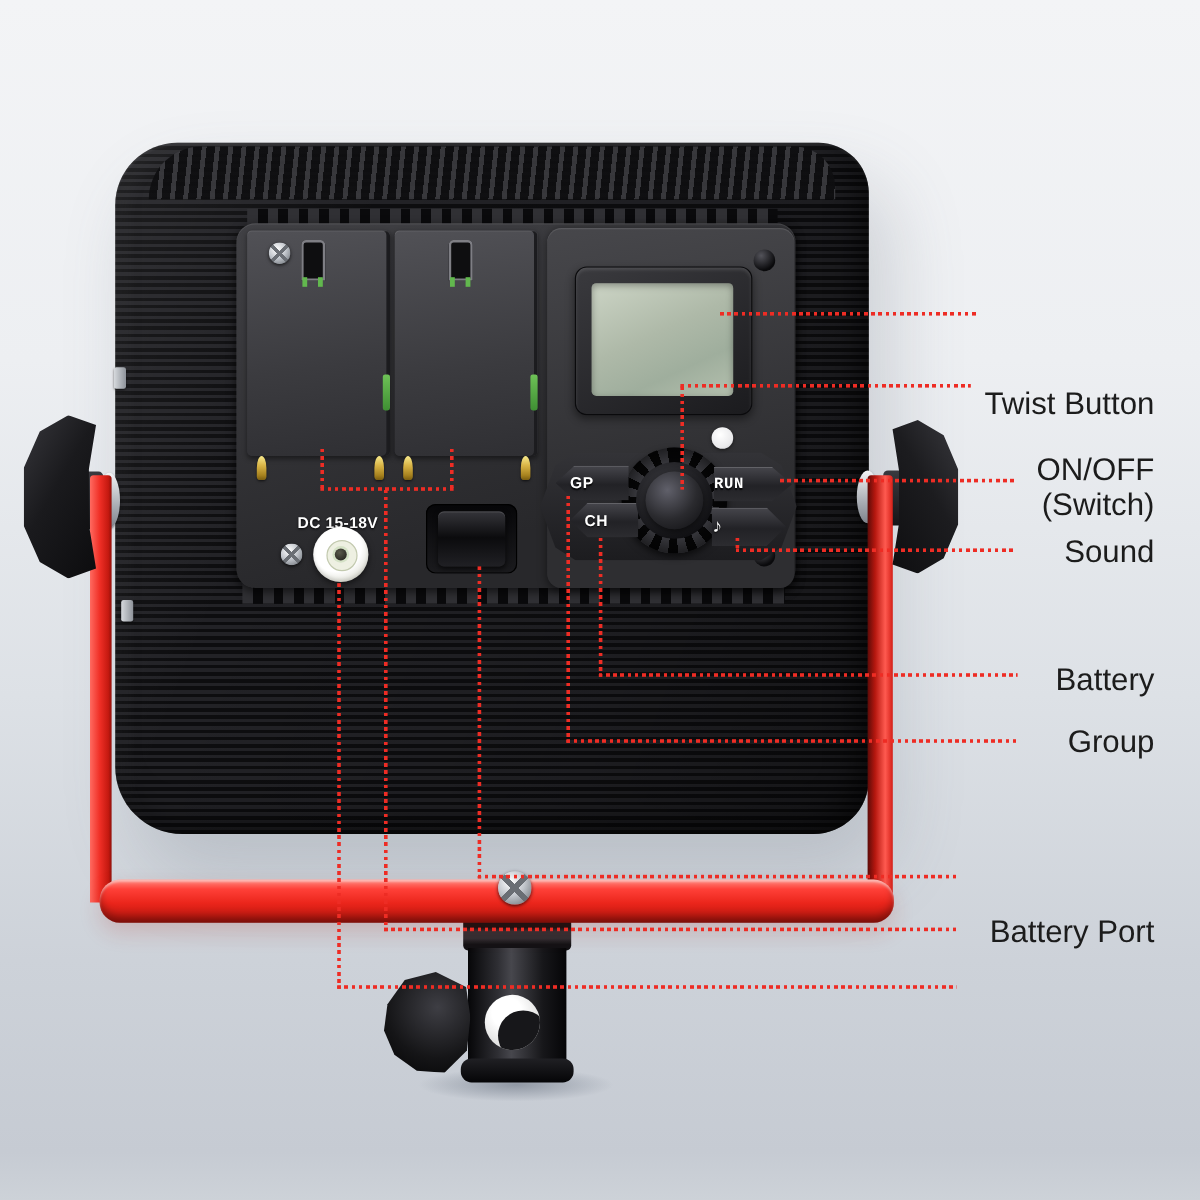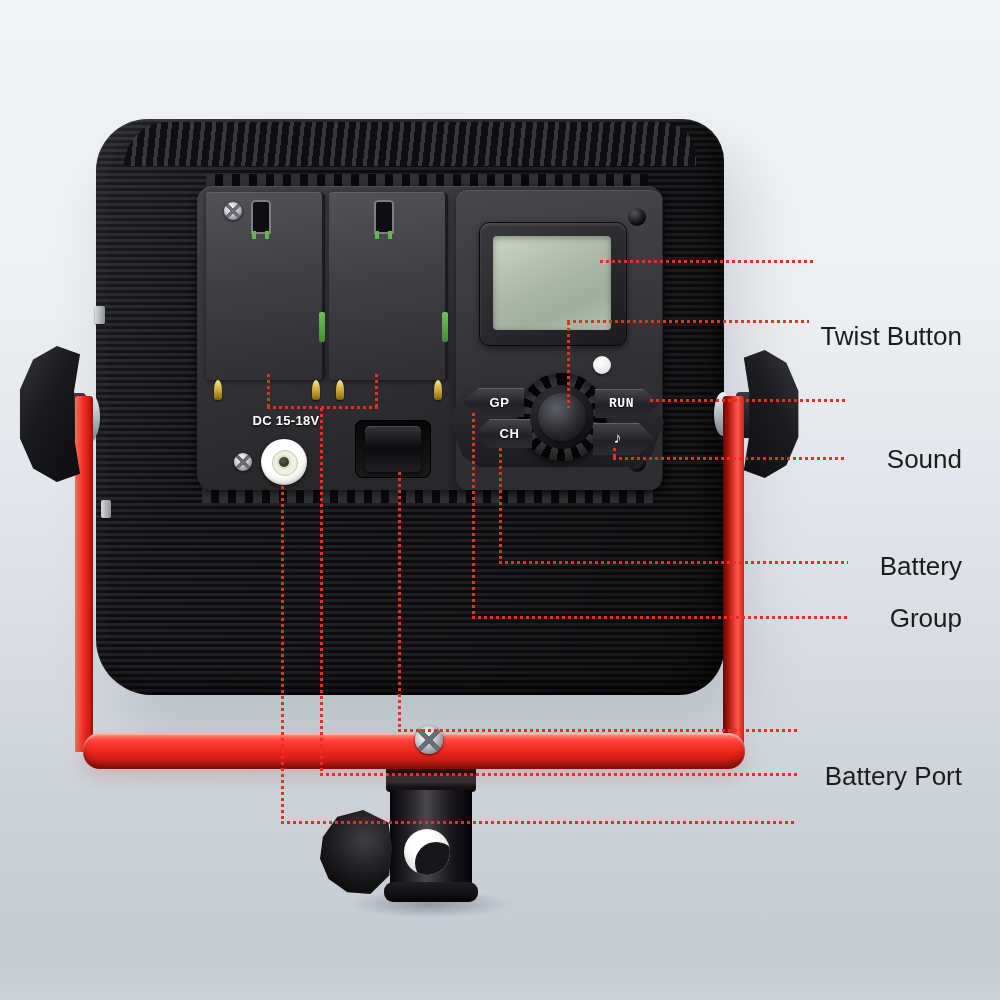--- a/index.html
+++ b/index.html
@@ -65,29 +65,29 @@
     background:repeating-conic-gradient(#060607 0deg 11deg,#414147 11deg 22deg);
     box-shadow:0 3px 6px rgba(0,0,0,.6); }
   .knurl::after { content:""; position:absolute; inset:0; border-radius:50%;
     background:radial-gradient(circle,transparent 42%,rgba(0,0,0,.55) 72%); }
   .knob-mid { left:530px; top:385px; width:64px; height:64px; z-index:7; border-radius:50%;
     background:radial-gradient(circle at 40% 35%,#3e3e43,#0f0f12 78%); }
   .knob-dome { left:538px; top:393px; width:48px; height:48px; z-index:8; border-radius:50%;
     background:radial-gradient(circle at 38% 32%,#60606a,#2a2a2e 55%,#131316 92%);
     box-shadow:0 2px 5px rgba(0,0,0,.55); }
 
-  .btn { z-index:6; display:flex; align-items:center; justify-content:center;
+  .btn { z-index:6; display:flex; align-items:center; justify-content:flex-start;
     color:#fff; font-weight:bold; font-size:13px; letter-spacing:.5px;
     text-shadow:0 1px 1px rgba(0,0,0,.8);
     background:linear-gradient(180deg,#46464c 0%,#222226 55%,#2c2c30 100%);
     box-shadow:inset 0 1px 0 rgba(255,255,255,.16); }
   .btn.left  { clip-path:polygon(0 50%,26% 0,100% 0,100% 100%,26% 100%); padding-left:12px; }
   .btn.right { clip-path:polygon(0 0,74% 0,100% 50%,74% 100%,0 100%); padding-right:12px;font-family:Liberation Mono, monospace; }
 
-  .dc-label { left:248px; top:413px; width:76px; z-index:5; text-align:center;
+  .dc-label { left:248px; top:428px; width:76px; z-index:5; 
     color:#fff; font-weight:bold; font-size:13px; letter-spacing:.3px; text-shadow:0 1px 2px #000; }
   .jack-outer { left:261px; top:439px; width:46px; height:46px; z-index:5; border-radius:50%;
     background:radial-gradient(circle at 42% 36%,#ffffff 52%,#dfe0d6 78%,#bbbcb1);
     box-shadow:0 2px 5px rgba(0,0,0,.55), inset 0 -2px 3px rgba(0,0,0,.12); }
   .jack-mid { left:272px; top:450px; width:24px; height:24px; z-index:6; border-radius:50%;
     background:#eef0e2; border:1px solid #c2c9ae; }
   .jack-hole { left:279px; top:457px; width:10px; height:10px; z-index:7; border-radius:50%;
     background:radial-gradient(circle at 40% 35%,#5a5a4c,#2c2c24 75%); box-shadow:0 0 0 2px rgba(165,200,145,.35); }
 
   .sw-recess { left:355px; top:420px; width:76px; height:58px; z-index:5; border-radius:8px;
@@ -238,18 +238,22 @@
   <div class="abs lead h" style="left:398px;top:729px;width:402px;"></div>
   <div class="abs lead v" style="left:267px;top:374px;height:36px;"></div>
   <div class="abs lead v" style="left:375px;top:374px;height:36px;"></div>
   <div class="abs lead h" style="left:267px;top:406px;width:111px;"></div>
   <div class="abs lead v" style="left:320px;top:408px;height:368px;"></div>
   <div class="abs lead h" style="left:320px;top:773px;width:479px;"></div>
   <div class="abs lead v" style="left:281px;top:486px;height:338px;"></div>
   <div class="abs lead h" style="left:281px;top:821px;width:516px;"></div>
 
   <div class="abs callout" style="top:322px;">Twist Button</div>
+  <div class="abs callout" style="top:377px;">
+    <div>ON/OFF</div>
+    <div>(Switch)</div>
+  </div>
   <div class="abs callout" style="top:445px;">Sound</div>
   <div class="abs callout" style="top:552px;">Battery</div>
   <div class="abs callout" style="top:604px;">Group</div>
   <div class="abs callout" style="top:762px;">Battery Port</div>
 
 </div>
 
 </body></html>

